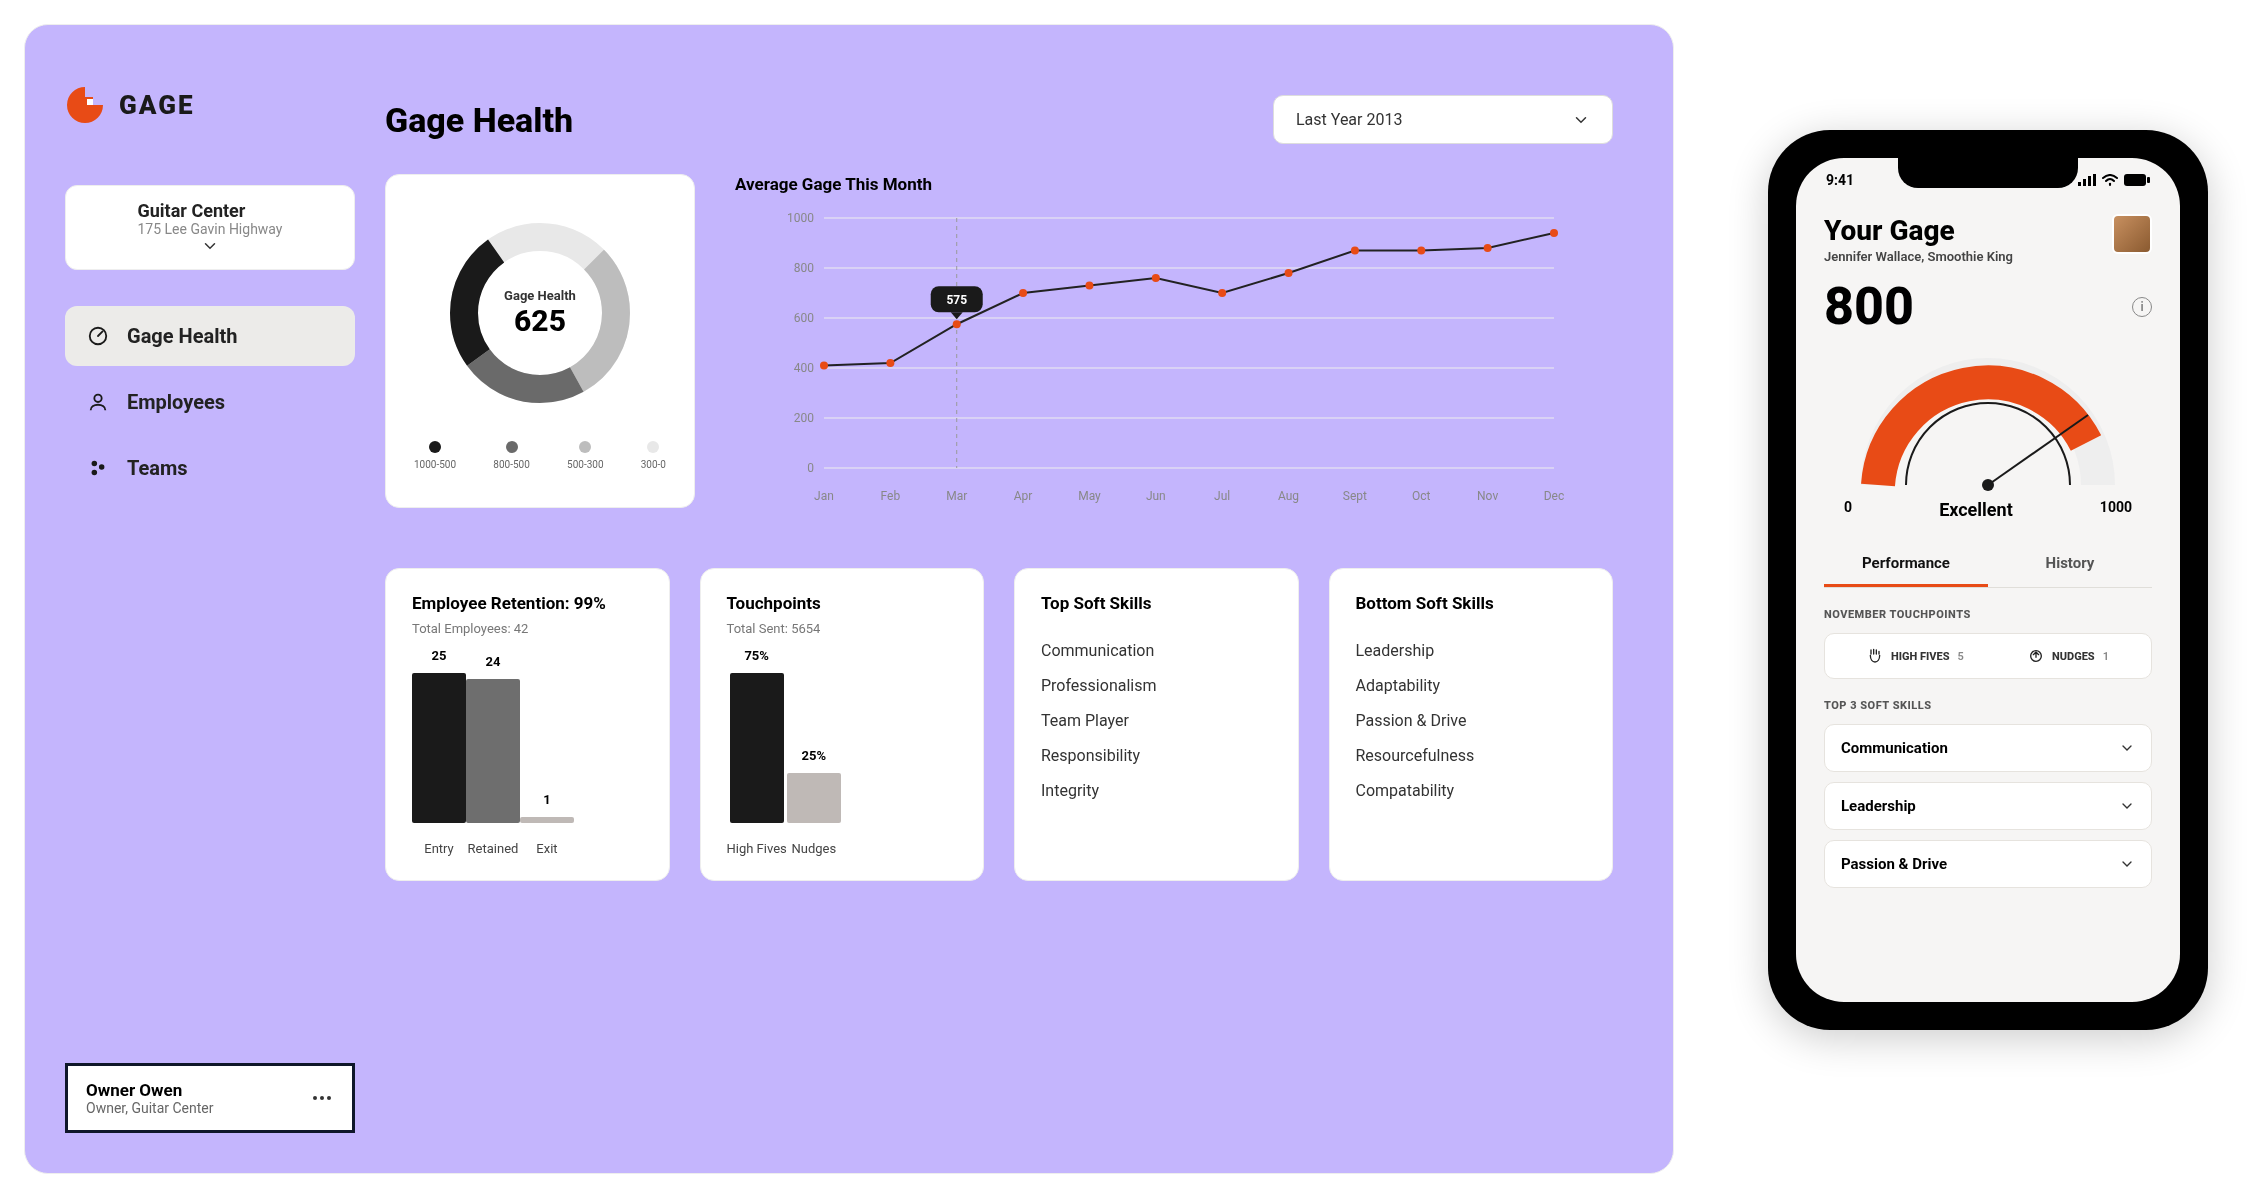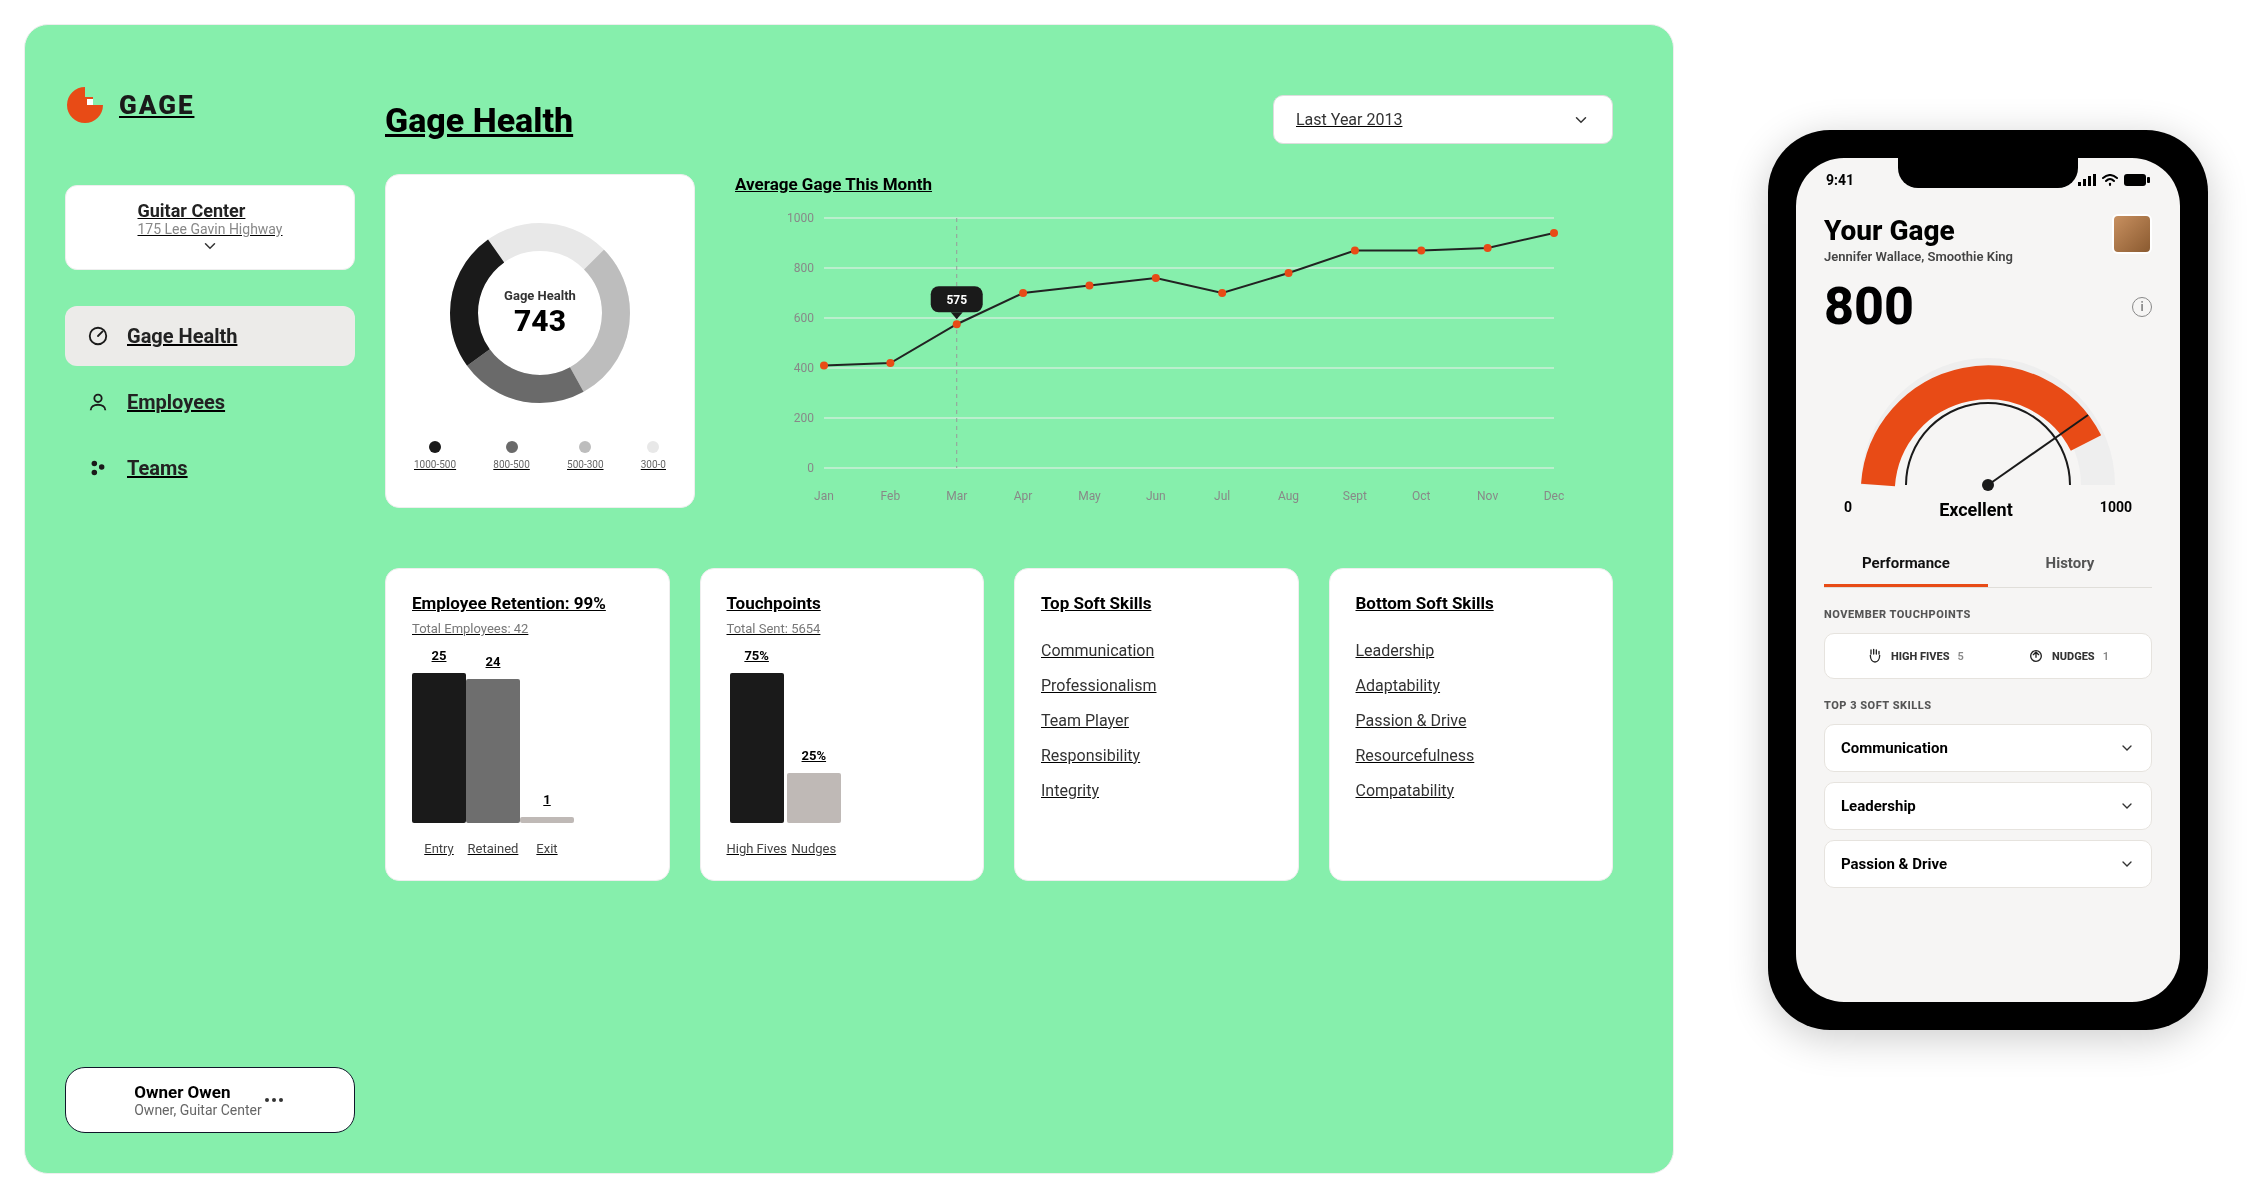--- a/index.html
+++ b/index.html
@@ -1,31 +1,30 @@
 <!DOCTYPE html>
 <html><head>
 <meta charset="utf-8">
 <style>
   * { box-sizing: border-box; margin: 0; padding: 0; font-family: -apple-system, BlinkMacSystemFont, "Segoe UI", Roboto, Helvetica, Arial, sans-serif; }
   body { background: #fff; width: 2254px; height: 1182px; position: relative; }
   .desktop-card {
     position: absolute; left: 24px; top: 24px; width: 1650px; height: 1150px;
-    background: #86efac; border-radius: 24px; border: 1px solid #eee;
+    background: #c4b5fd; border-radius: 24px; border: 1px solid #eee;
     display: flex;
-    text-decoration: underline;
   }
   .sidebar { width: 360px; padding: 60px 30px 30px 40px; display: flex; flex-direction: column; position: relative; }
   .logo-row { display: flex; align-items: center; gap: 14px; margin-bottom: 60px; }
   .logo-row .ltxt { font-weight: 900; font-size: 26px; letter-spacing: 2px; color: #1a1a1a; }
   .org-select { display:flex; align-items:center; justify-content:space-between; border:1px solid #eee; border-radius:12px; padding:14px 18px; background:#fff; margin-bottom:36px; cursor:pointer;flex-direction:column;}
   .org-select .t1{font-size:18px; font-weight:700; color:#222;}
   .org-select .t2{font-size:14px; color:#888;}
   .nav-item{display:flex; align-items:center; gap:18px; padding:18px 22px; border-radius:12px; font-size:20px; font-weight:700; color:#222; cursor:pointer; margin-bottom:6px;}
   .nav-item.active{background:#ecebe9;}
-  .user-card{position:absolute; bottom:40px; left:40px; right:30px; border:1px solid #0f172a; border-radius:20px; padding:14px 18px; display:flex; align-items:center; justify-content:center; background:#fff;}
+  .user-card{position:absolute; bottom:40px; left:40px; right:30px; border:3px solid #0f172a; border-radius:0; padding:14px 18px; display:flex; align-items:center; justify-content:space-between; background:#fff;}
   .user-card .un{font-weight:700; font-size:17px;}
   .user-card .ur{font-size:14px; color:#666;}
   .main{flex:1; padding:70px 60px 40px 0; display:flex; flex-direction:column;}
   .hdr{display:flex; align-items:center; justify-content:space-between; margin-bottom:20px;}
   .hdr h1{font-size:34px; font-weight:800;}
   .period-select{display:flex; align-items:center; justify-content:space-between; border:1px solid #ddd; border-radius:10px; padding:14px 22px; width:340px; background:#fff; cursor:pointer; font-size:16px; color:#333;}
   .top-row{display:flex; gap:40px; margin-top:10px;}
   .donut-card{border:1px solid #eee; border-radius:14px; background:#fff; width:310px; padding:28px 22px 22px; }
   .donut-wrap{display:flex; align-items:center; justify-content:center;}
   .donut-center{position:absolute; text-align:center;}
@@ -148,21 +147,21 @@
       <div class="donut-card">
         <div class="donut-wrap" style="position:relative; height:220px;">
           <svg width="200" height="200" viewBox="0 0 100 100">
             <circle cx="50" cy="50" r="38" fill="none" stroke="#e8e8e8" stroke-width="14"></circle>
             <circle cx="50" cy="50" r="38" fill="none" stroke="#bdbdbd" stroke-width="14" stroke-dasharray="70 170" stroke-dashoffset="-30" transform="rotate(-90 50 50)"></circle>
             <circle cx="50" cy="50" r="38" fill="none" stroke="#6a6a6a" stroke-width="14" stroke-dasharray="55 185" stroke-dashoffset="-100" transform="rotate(-90 50 50)"></circle>
             <circle cx="50" cy="50" r="38" fill="none" stroke="#1a1a1a" stroke-width="14" stroke-dasharray="60 180" stroke-dashoffset="-155" transform="rotate(-90 50 50)"></circle>
           </svg>
           <div class="donut-center">
             <div class="lbl">Gage Health</div>
-            <div class="val">743</div>
+            <div class="val">625</div>
           </div>
         </div>
         <div class="donut-legend" id="donut-legend">
             <div class="lg">
               <span class="dot" style="background:#1a1a1a"></span>
               <span>1000-500</span>
             </div>
             <div class="lg">
               <span class="dot" style="background:#6a6a6a"></span>
               <span>800-500</span>

